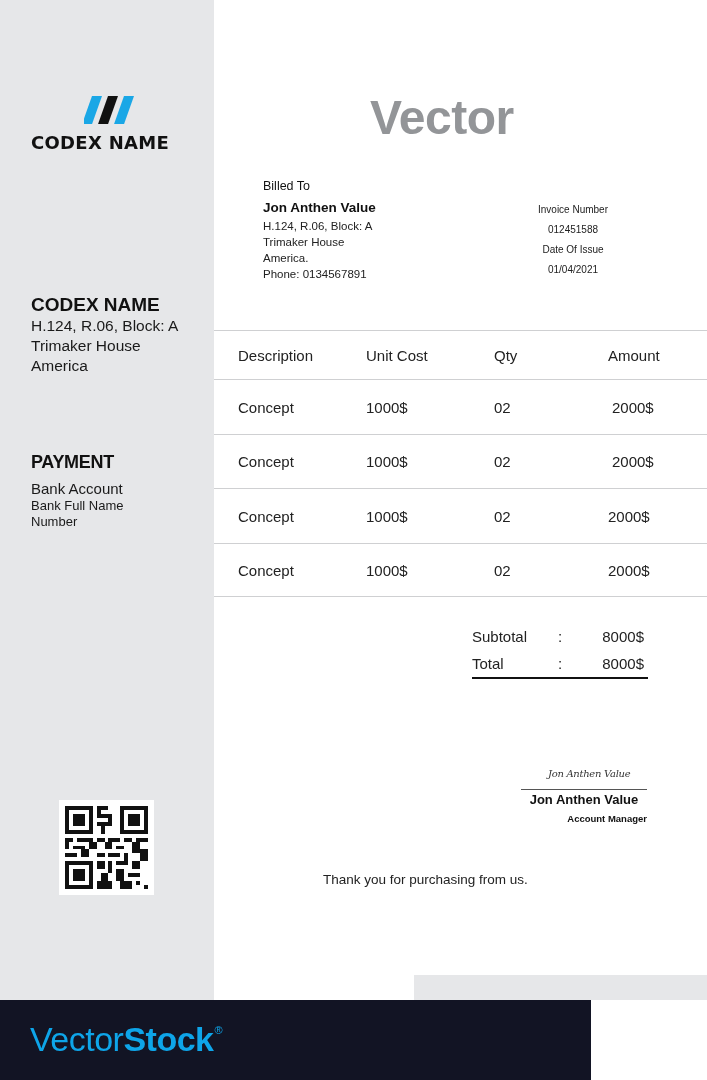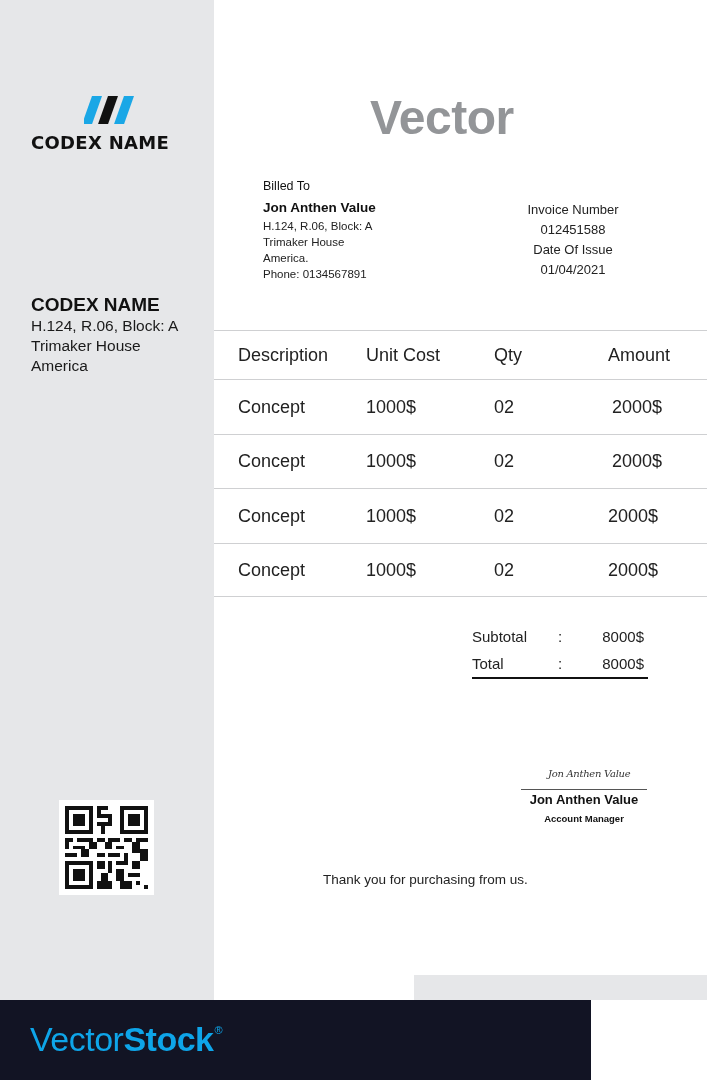--- a/index.html
+++ b/index.html
@@ -20,40 +20,40 @@
   .paypal-block { position: absolute; left: 31px; top: 595px; font-size: 15.5px; line-height: 20px; }
   .qr { position: absolute; left: 59px; top: 800px; width: 95px; height: 95px; background: #fff; padding: 6px; }
 
   .invoice-title { position: absolute; left: 370px; top: 90px; font-size: 48px; font-weight: bold; color: #939598; letter-spacing: -0.5px; }
 
   .billed { position: absolute; left: 263px; top: 178px; }
   .billed-label { font-size: 12.5px; line-height: 16px; color: #111; }
   .billed-name { font-size: 13.5px; font-weight: bold; line-height: 18px; margin-top: 5px; color: #111; }
   .billed-addr { font-size: 11.5px; line-height: 13px; margin-top: 3px; color: #222; }
 
-  .meta { position: absolute; left: 510px; top: 200px; width: 126px; text-align: center; font-size: 13px; color: #222; }
+  .meta { position: absolute; left: 510px; top: 200px; width: 126px; text-align: center; font-size: 10px; color: #222; }
   .meta div { line-height: 20px; }
 
   .table { position: absolute; left: 214px; top: 330px; width: 493px; }
-  .row { position: relative; height: 54.5px; border-top: 1.5px solid #cfd0d2; font-size: 18px; color: #222; }
+  .row { position: relative; height: 54.5px; border-top: 1.5px solid #cfd0d2; font-size: 15px; color: #222; }
   .row.last { border-bottom: 1.5px solid #cfd0d2; }
   .row.head { height: 49px; }
   .cell { position: absolute; top: 50%; transform: translateY(-50%); white-space: nowrap; }
   .c1 { left: 24px; } .c2 { left: 152px; } .c3 { left: 280px; } .c4 { left: 394px; }
 
   .totals { position: absolute; left: 472px; top: 628px; width: 176px; font-size: 15px; color: #222; }
   .trow { position: relative; height: 27px; }
   .trow span { position: absolute; top: 0; line-height: 18px; }
   .t-label { left: 0; } .t-colon { left: 86px; } .t-val { right: 4px; }
   .totals-rule { height: 2px; background: #111; margin-top: -5px; }
 
   .sig-script { position: absolute; left: 548px; top: 768px; font-family: "DejaVu Serif", serif; font-style: italic; font-size: 10px; color: #333; letter-spacing: -0.3px; }
   .sig-rule { position: absolute; left: 521px; top: 789px; width: 126px; height: 1px; background: #555; }
   .sig-name { position: absolute; left: 521px; top: 792px; width: 126px; text-align: center; font-weight: bold; font-size: 13px; color: #111; }
-  .sig-role { position: absolute; left: 521px; top: 813px; width: 126px; text-align: center; font-weight: bold; font-size: 9.5px; color: #111; }
+  .sig-role { position: absolute; left: 521px; top: 813px; width: 126px; text-align: right; font-weight: bold; font-size: 9.5px; color: #111; }
 
   .thanks { position: absolute; left: 323px; top: 872px; font-size: 13.5px; color: #222; }
 
   .corner-band { position: absolute; left: 414px; top: 975px; width: 293px; height: 25px; background: #e6e7e9; }
 
   .footer { position: absolute; left: 0; top: 1000px; width: 591px; height: 80px; background: #121424; color: #0ea5e9; }
   .wm-logo { position: absolute; left: 30px; top: 20px; font-size: 34px; letter-spacing: -0.5px; }
   .wm-logo .light { font-weight: normal; }
   .wm-logo .bold { font-weight: bold; }
   .wm-logo sup { font-size: 11px; vertical-align: top; position: relative; top: 4px; margin-left: 1px; }
@@ -71,20 +71,26 @@
   <div class="brand">CODEX NAME</div>
 
 
   <div class="company-block">
     <div class="company-name">CODEX NAME</div>
     <div class="company-addr">H.124, R.06, Block: A</div>
     <div class="company-addr">Trimaker House</div>
     <div class="company-addr">America</div>
   </div>
 
+  <div class="payment-block">
+    <div class="payment-title">PAYMENT</div>
+    <div class="bank-account">Bank Account</div>
+    <div class="bank-line">Bank Full Name</div>
+    <div class="bank-line">Number</div>
+  </div>
 
 
   <div class="qr">
     <svg viewBox="0 0 21 21" width="83" height="83" shape-rendering="crispEdges">
       <g fill="#111">
         <path d="M0 0h7v7H0z M1 1v5h5V1z"></path>
           <rect x="2" y="2" width="3" height="3"></rect>
         <path d="M14 0h7v7h-7z M15 1v5h5V1z"></path>
           <rect x="16" y="2" width="3" height="3"></rect>
         <path d="M0 14h7v7H0z M1 15v5h5v-5z"></path>

